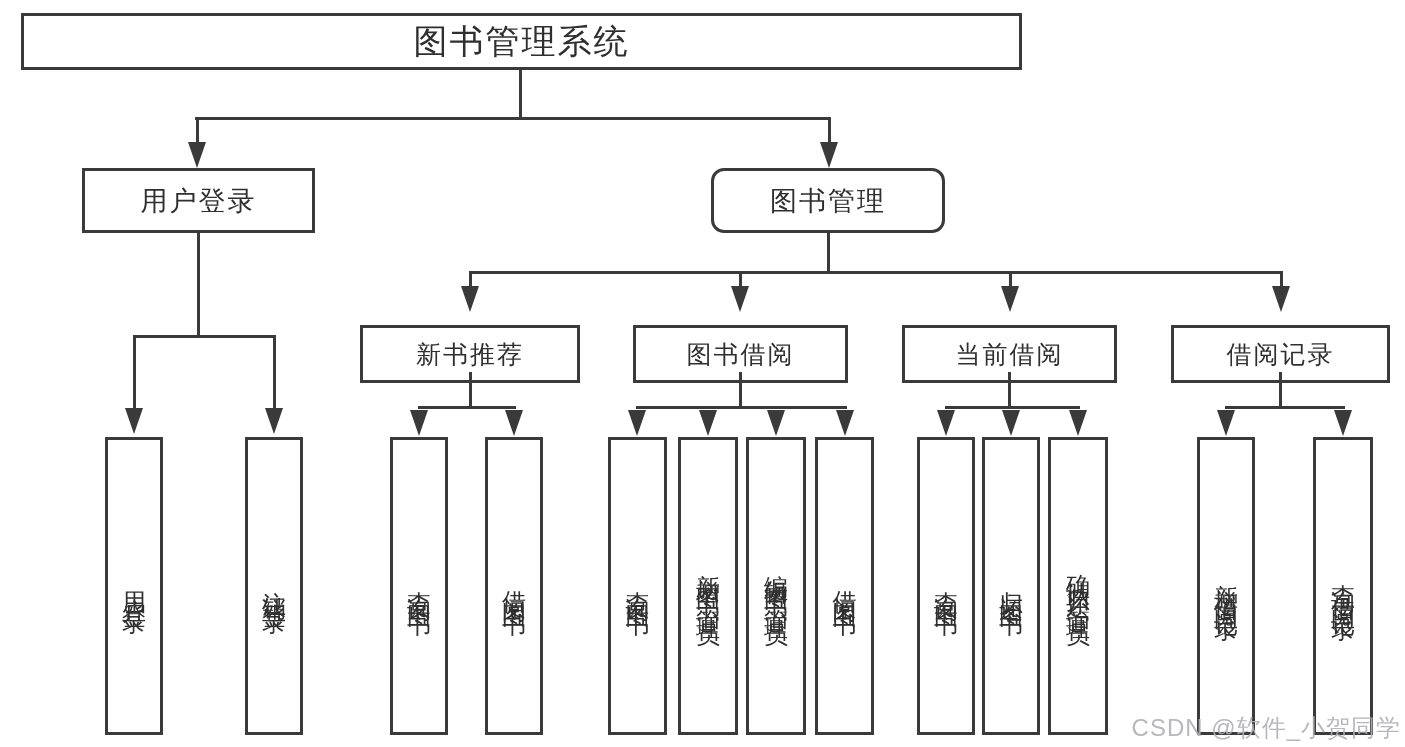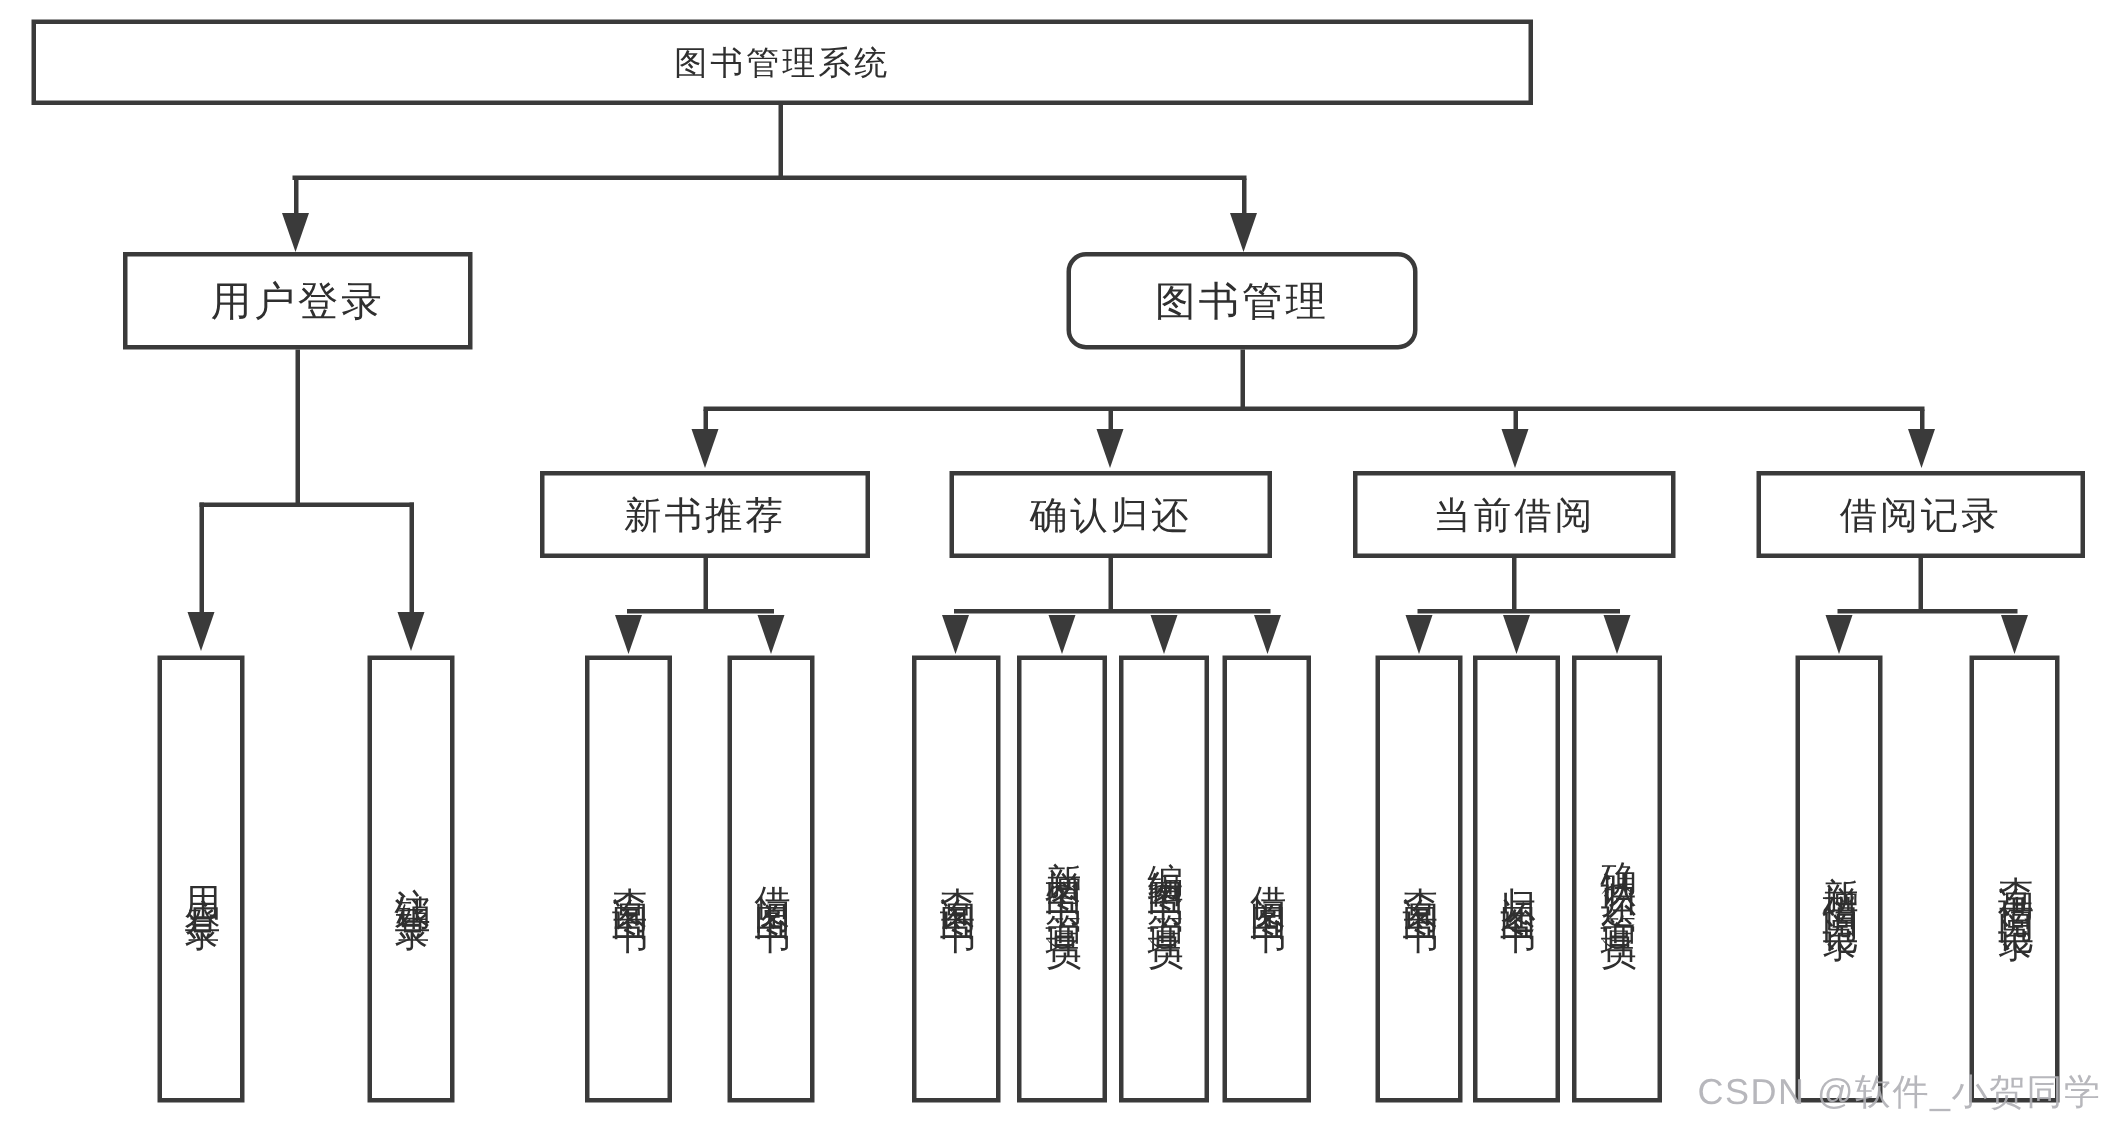--- a/index.html
+++ b/index.html
@@ -21,23 +21,23 @@
   
   .nbox {
     position: absolute;
     border: 3px solid var(--line);
     background: #ffffff;
     display: flex;
     align-items: center;
     justify-content: center;
     color: var(--text);
   }
-  .root-box   { font-size: 22px; letter-spacing: 2px; }
+  .root-box   { font-size: 34px; letter-spacing: 2px; }
   .lvl2-box   { font-size: 27px; letter-spacing: 2px; }
-  .lvl3-box   { font-size: 25px; letter-spacing: 2px; }
+  .lvl3-box   { font-size: 25px; letter-spacing: 2px; margin-top: 11px; }
   .leaf-box   { }
   .vlabel {
     writing-mode: vertical-rl;
     text-orientation: mixed;
     font-size: 24px;
     letter-spacing: 7px;
     line-height: 1;
     max-height: 288px;
   }
   
@@ -76,21 +76,21 @@
 
   <div class="nbox lvl2-box" style="left:711px; top:168px; width:234px; height:65px;border-radius:13px;">
     <span>图书管理</span>
   </div>
 
   <div class="nbox lvl3-box" style="left:360px; top:314px; width:220px; height:58px;">
     <span>新书推荐</span>
   </div>
 
   <div class="nbox lvl3-box" style="left:633px; top:314px; width:215px; height:58px;">
-    <span>确认归还</span>
+    <span>图书借阅</span>
   </div>
 
   <div class="nbox lvl3-box" style="left:1171px; top:314px; width:219px; height:58px;">
     <span>借阅记录</span>
   </div>
 
   <div class="nbox lvl3-box" style="left:902px; top:314px; width:215px; height:58px;">
     <span>当前借阅</span>
   </div>
 

